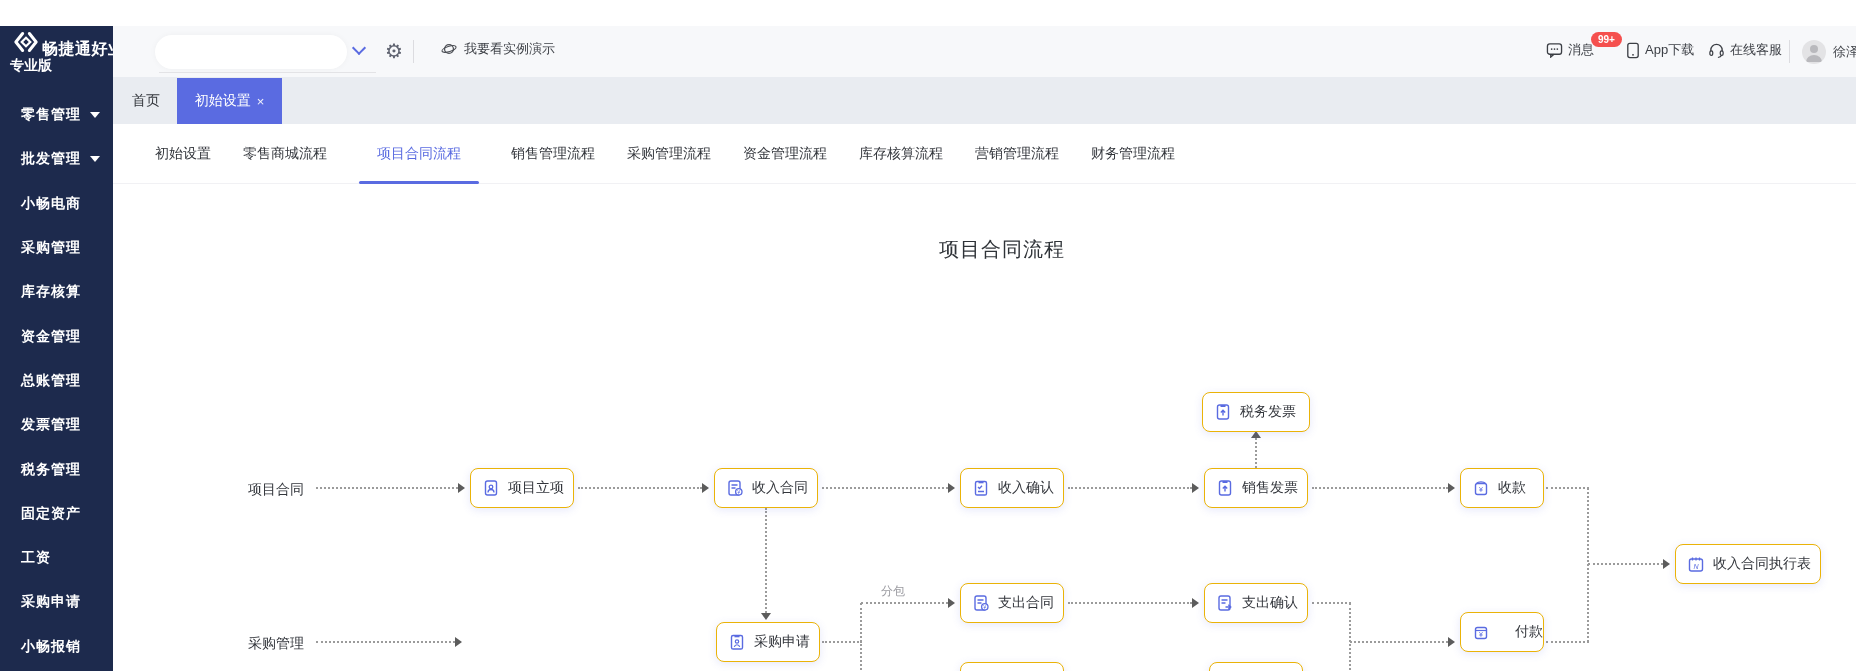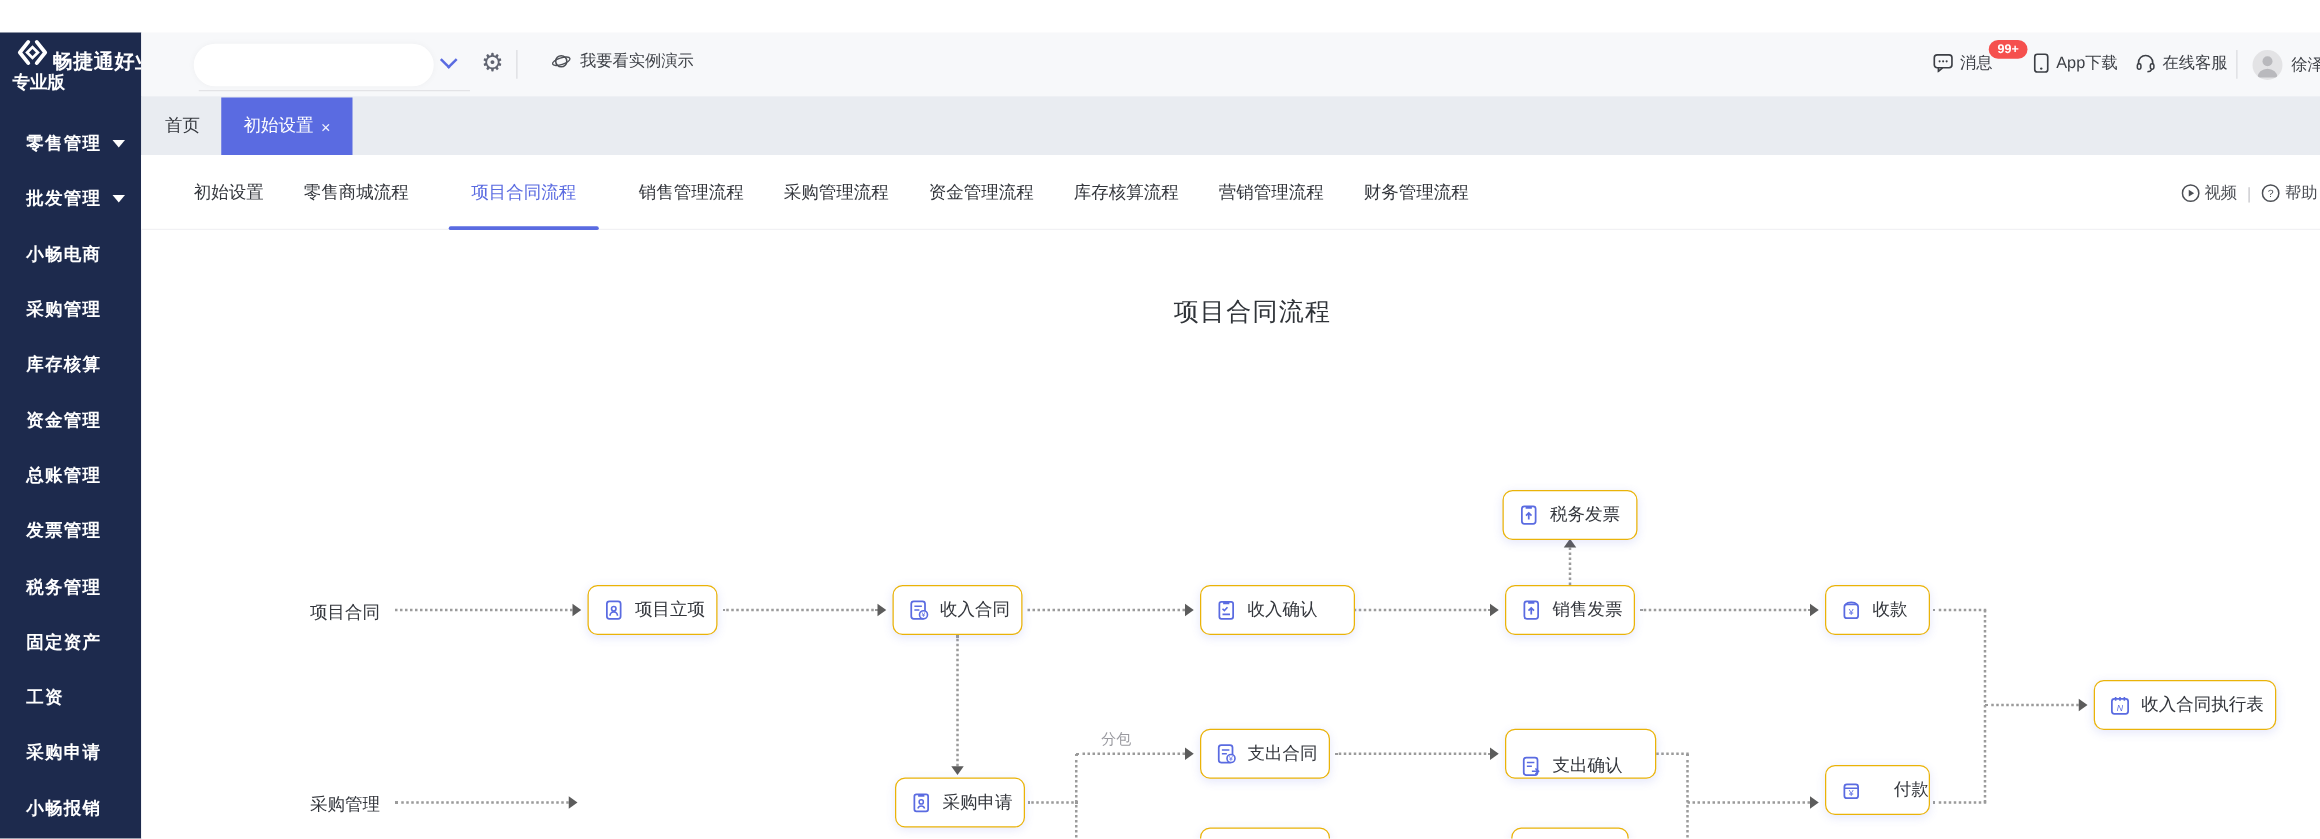--- a/index.html
+++ b/index.html
@@ -215,37 +215,20 @@
         <div class="stab">
             <span>库存核算流程</span>
           </div>
         <div class="stab">
             <span>营销管理流程</span>
           </div>
         <div class="stab">
             <span>财务管理流程</span>
           </div>
       </div>
-      <div class="sn-right">
-        <span class="seg">
-          <svg width="15" height="15" viewBox="0 0 16 16">
-            <circle cx="8" cy="8" r="7" fill="none" stroke="#4c4f55" stroke-width="1.3"></circle>
-            <path d="M6.4 5.2 L11 8 L6.4 10.8 Z" fill="#4c4f55"></path>
-          </svg>
-          <span>视频</span>
-        </span>
-        <span class="sn-div">|</span>
-        <span class="seg">
-          <svg width="15" height="15" viewBox="0 0 16 16">
-            <circle cx="8" cy="8" r="7" fill="none" stroke="#4c4f55" stroke-width="1.3"></circle>
-            <text x="8" y="11.3" text-anchor="middle" font-size="9" fill="#4c4f55" font-family="Liberation Sans, sans-serif">?</text>
-          </svg>
-          <span>帮助</span>
-        </span>
-      </div>
     </div>
 
     <div class="canvas">
       <div class="flowtitle">项目合同流程</div>
 
       <div class="lanelabel" style="left:135px; top:297px;">项目合同</div>
       <div class="lanelabel" style="left:135px; top:451px;">采购管理</div>
 
       <div class="eh" style="left:203px; top:303px; width:142px;"></div>
       <div class="eh" style="left:465px; top:303px; width:124px;"></div>
@@ -306,21 +289,21 @@
       </div>
       <div class="node" style="left:601px; top:284px; width:104px;">
         <svg class="nicon" width="18" height="18" viewBox="0 0 18 18">
             <rect x="3" y="2" width="11" height="14" rx="2" fill="none" stroke="#5a6be1" stroke-width="1.4"></rect>
             <path d="M5.5 6 h6 M5.5 9 h4" stroke="#5a6be1" stroke-width="1.3"></path>
             <circle cx="12.8" cy="12.8" r="3.2" fill="#fff" stroke="#5a6be1" stroke-width="1.3"></circle>
             <text x="12.8" y="14.8" text-anchor="middle" font-size="5.5" fill="#5a6be1" font-family="Liberation Sans, sans-serif">¥</text>
           </svg>
         <span>收入合同</span>
       </div>
-      <div class="node" style="left:847px; top:284px; width:124px;">
+      <div class="node" style="left:847px; top:284px; width:104px;">
         <svg class="nicon" width="18" height="18" viewBox="0 0 18 18">
             <rect x="3.5" y="2.5" width="11" height="13.5" rx="1.6" fill="none" stroke="#5a6be1" stroke-width="1.4"></rect>
             <path d="M6.5 2.5 h5 v1.8 h-5 Z" fill="#5a6be1"></path>
             <path d="M6 8 l1.5 1.5 L10 6.8 M6 12.5 h6" fill="none" stroke="#5a6be1" stroke-width="1.3"></path>
           </svg>
         <span>收入确认</span>
       </div>
       <div class="node" style="left:1091px; top:284px; width:104px;">
         <svg class="nicon" width="18" height="18" viewBox="0 0 18 18">
             <rect x="3.5" y="2" width="11" height="14" rx="2" fill="none" stroke="#5a6be1" stroke-width="1.4"></rect>
@@ -347,21 +330,21 @@
       </div>
       <div class="node" style="left:847px; top:399px; width:104px;">
         <svg class="nicon" width="18" height="18" viewBox="0 0 18 18">
             <rect x="3" y="2" width="11" height="14" rx="2" fill="none" stroke="#5a6be1" stroke-width="1.4"></rect>
             <path d="M5.5 6 h6 M5.5 9 h4" stroke="#5a6be1" stroke-width="1.3"></path>
             <circle cx="12.8" cy="12.8" r="3.2" fill="#fff" stroke="#5a6be1" stroke-width="1.3"></circle>
             <text x="12.8" y="14.8" text-anchor="middle" font-size="5.5" fill="#5a6be1" font-family="Liberation Sans, sans-serif">¥</text>
           </svg>
         <span>支出合同</span>
       </div>
-      <div class="node" style="left:1091px; top:399px; width:121px;align-items:flex-end;">
+      <div class="node" style="left:1091px; top:399px; width:104px;">
         <svg class="nicon" width="18" height="18" viewBox="0 0 18 18">
             <rect x="3" y="2" width="11" height="14" rx="2" fill="none" stroke="#5a6be1" stroke-width="1.4"></rect>
             <path d="M5.5 6 h6 M5.5 9 h4" stroke="#5a6be1" stroke-width="1.3"></path>
             <path d="M9.5 13 h5 M12.3 10.8 L14.8 13 L12.3 15.2" fill="none" stroke="#5a6be1" stroke-width="1.3"></path>
           </svg>
         <span>支出确认</span>
       </div>
       <div class="node" style="left:603px; top:438px; width:104px;">
         <svg class="nicon" width="18" height="18" viewBox="0 0 18 18">
             <rect x="3.5" y="2.5" width="11" height="13.5" rx="1.6" fill="none" stroke="#5a6be1" stroke-width="1.4"></rect>

